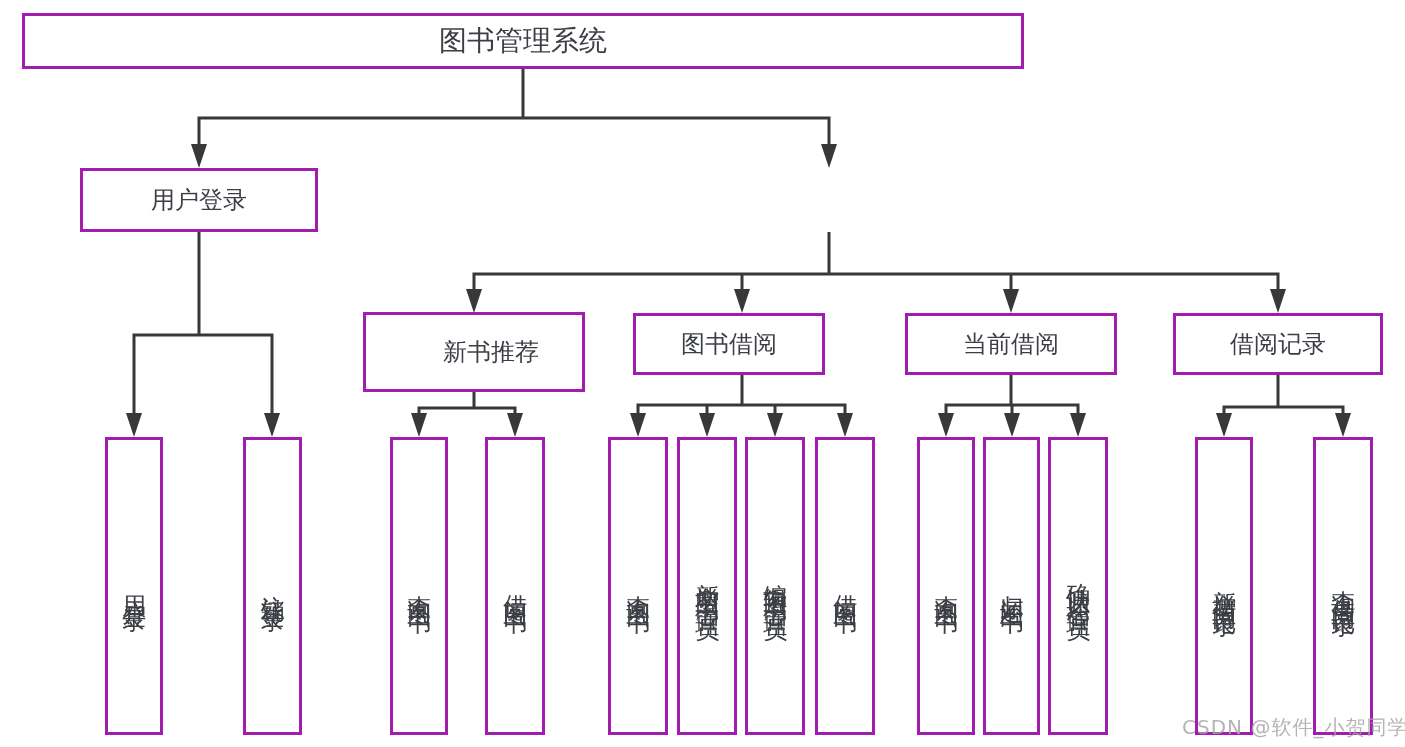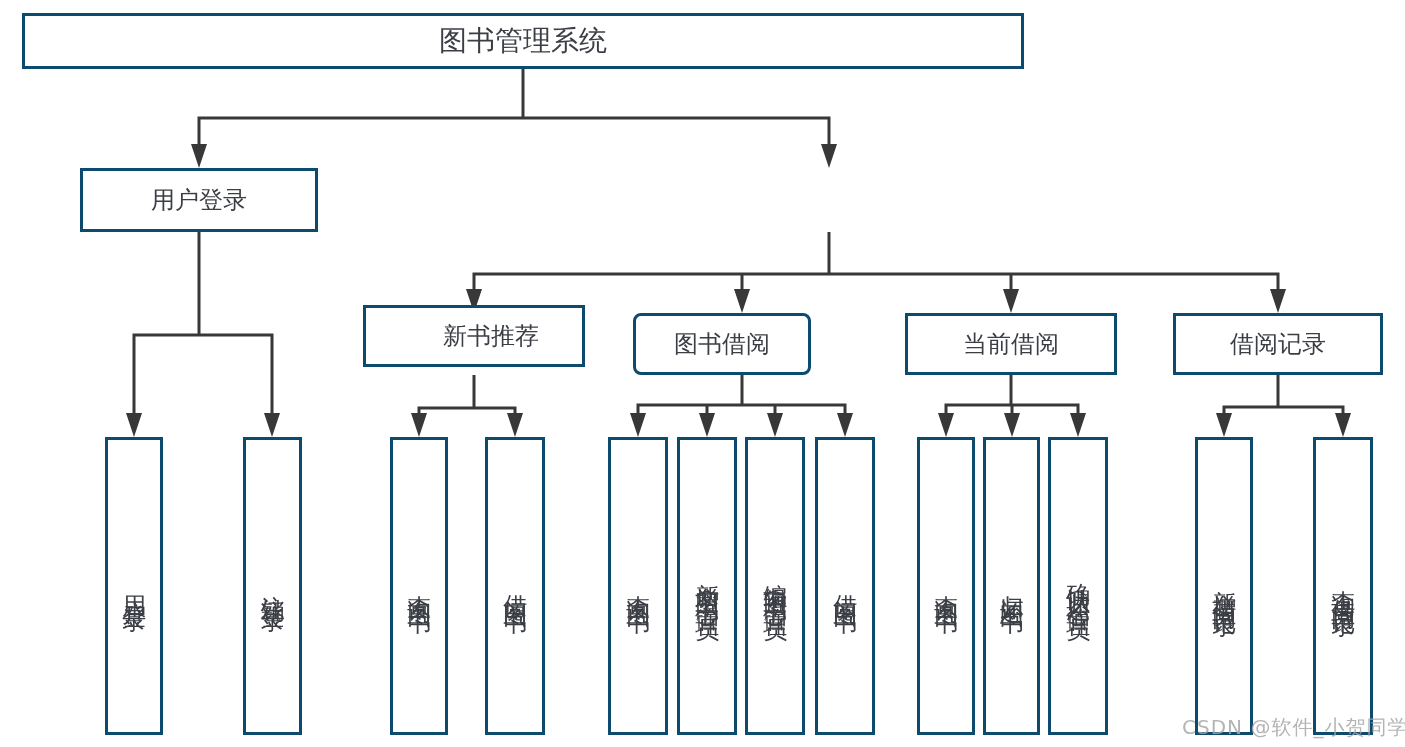--- a/index.html
+++ b/index.html
@@ -13,21 +13,21 @@
   }
   .connectors {
     position: absolute;
     left: 0; top: 0;
     width: 1405px; height: 747px;
     z-index: 1;
   }
   .node {
     position: absolute;
     box-sizing: border-box;
-    border: 3px solid #0c4a6e;
+    border: 3px solid #a21caf;
     background: #ffffff;
     display: flex;
     align-items: center;
     justify-content: center;
     color: #3b3e44;
     z-index: 2;
     text-align: center;
   }
   .node.root-node  { font-size: 28px; }
   .node.mid-node   { font-size: 24px; }
@@ -92,22 +92,22 @@
       <polygon points="1070,413 1086,413 1078,437"></polygon>
       <polygon points="1216,413 1232,413 1224,437"></polygon>
       <polygon points="1335,413 1351,413 1343,437"></polygon>
     </g>
   </svg>
 
   <div class="node root-node" style="left:22px; top:13px; width:1002px; height:56px;">图书管理系统</div>
 
   <div class="node mid-node" style="left:80px; top:168px; width:238px; height:64px;">用户登录</div>
 
-  <div class="node mid-node" style="left:363px; top:305px; width:222px; height:62px;padding-left:34px;">新书推荐</div>
-  <div class="node mid-node" style="left:633px; top:313px; width:178px; height:62px;border-radius:8px;">图书借阅</div>
+  <div class="node mid-node" style="left:363px; top:312px; width:222px; height:80px;padding-left:34px;">新书推荐</div>
+  <div class="node mid-node" style="left:633px; top:313px; width:192px; height:62px;">图书借阅</div>
   <div class="node mid-node" style="left:1173px; top:313px; width:210px; height:62px;">借阅记录</div>
   <div class="node mid-node" style="left:905px; top:313px; width:212px; height:62px;">当前借阅</div>
 
   <div class="node leaf-node" style="left:105px; top:437px; width:58px; height:298px;">用户登录</div>
   <div class="node leaf-node" style="left:243px; top:437px; width:59px; height:298px;">注销登录</div>
 
   <div class="node leaf-node" style="left:390px; top:437px; width:58px; height:298px;">查询图书</div>
   <div class="node leaf-node" style="left:485px; top:437px; width:60px; height:298px;">借阅图书</div>
 
   <div class="node leaf-node" style="left:608px; top:437px; width:60px; height:298px;">查询图书</div>

